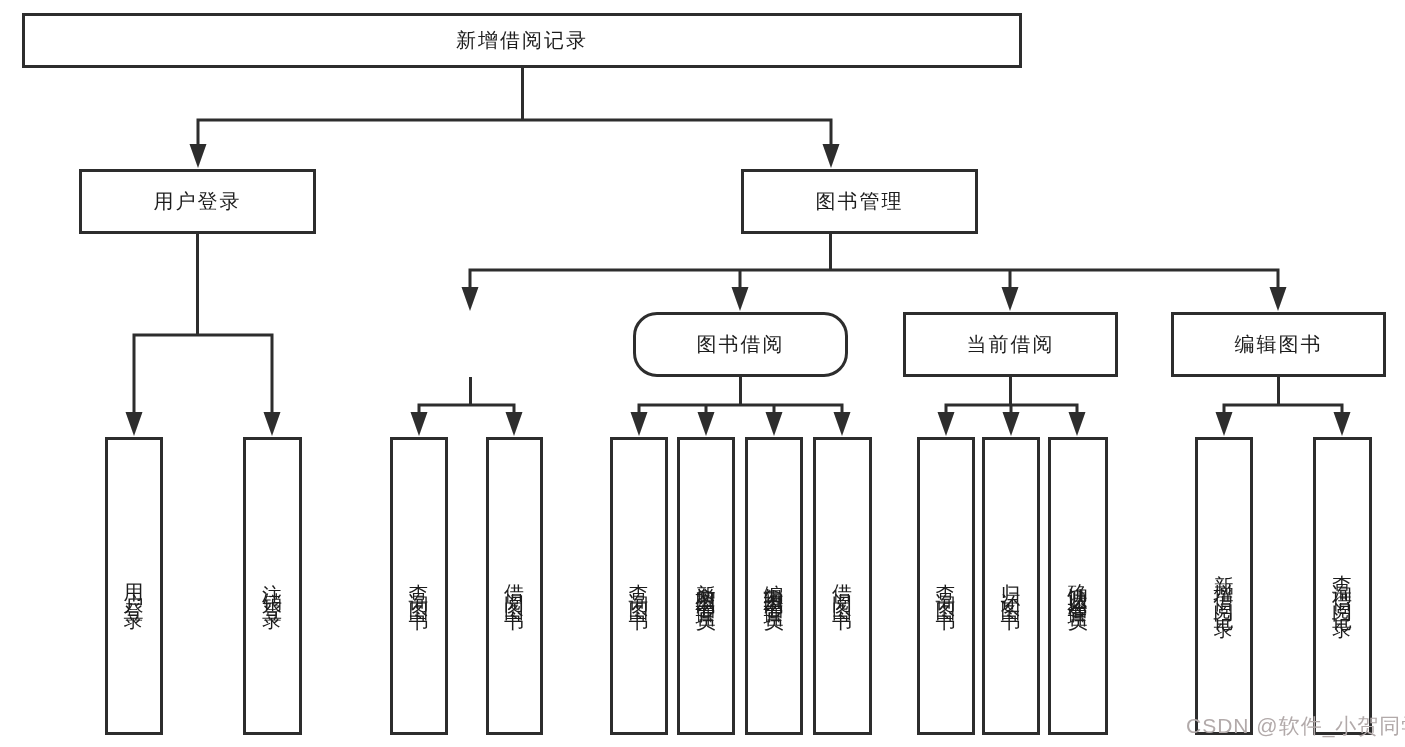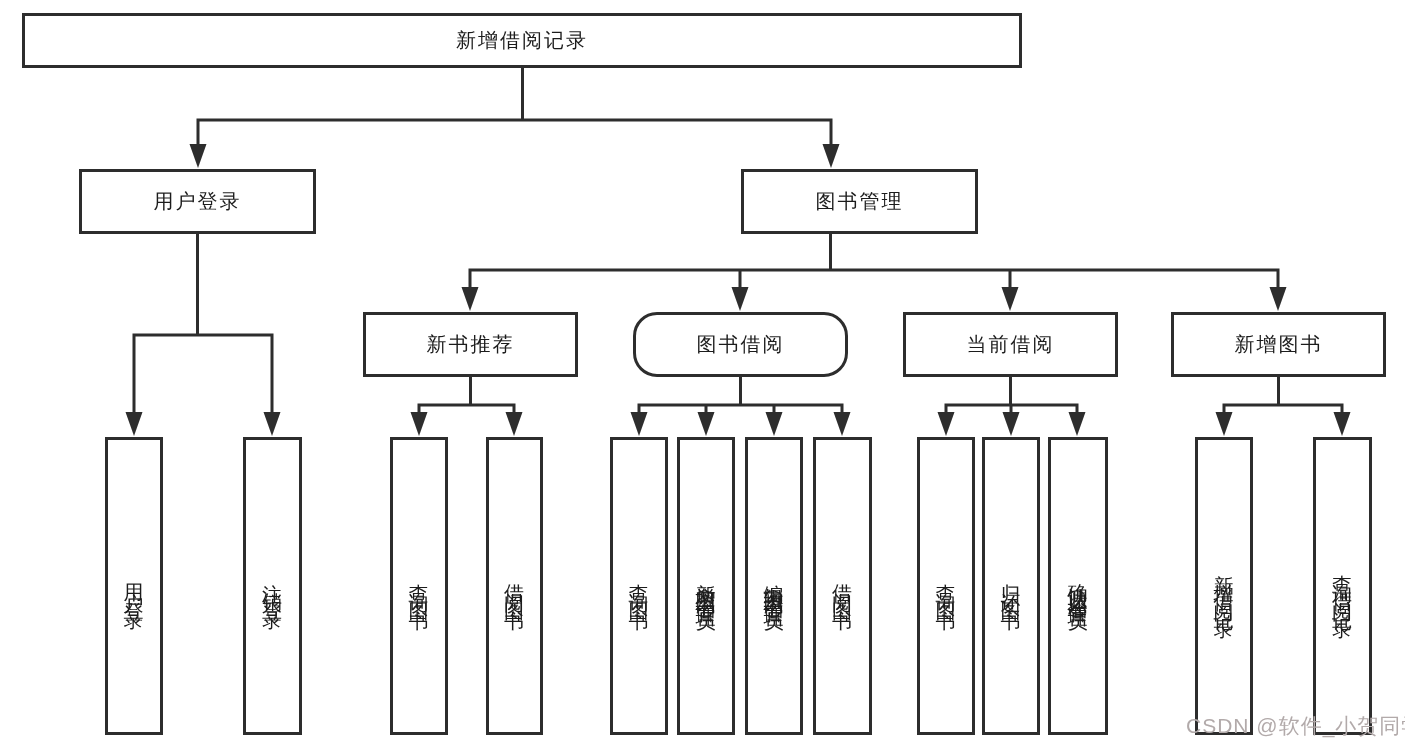--- a/index.html
+++ b/index.html
@@ -109,24 +109,23 @@
       <polygon points="1215.5,412 1232.5,412 1224,436"></polygon>
       <polygon points="1333.5,412 1350.5,412 1342,436"></polygon>
     </g>
   </svg>
 
   <div class="node" style="left:22px;top:13px;width:1000px;height:55px;">新增借阅记录</div>
 
   <div class="node" style="left:79px;top:169px;width:237px;height:65px;">用户登录</div>
   <div class="node" style="left:712px;top:169px;width:237px;height:65px;margin-left:29px;">图书管理</div>
 
-  <div class="node" style="left:363px;top:312px;width:215px;height:65px;">新书推荐</div>
   <div class="node" style="left:633px;top:312px;width:215px;height:65px;border-radius:24px;">图书借阅</div>
   <div class="node" style="left:903px;top:312px;width:215px;height:65px;">当前借阅</div>
-  <div class="node" style="left:1171px;top:312px;width:215px;height:65px;">新增图书</div>
+  <div class="node" style="left:1171px;top:312px;width:215px;height:65px;">编辑图书</div>
 
   <div class="leaf" style="left:105px;top:437px;width:58px;height:298px;">
     <span>用户登录</span>
   </div>
   <div class="leaf" style="left:243px;top:437px;width:59px;height:298px;">
     <span>注销登录</span>
   </div>
 
   <div class="leaf" style="left:390px;top:437px;width:58px;height:298px;">
     <span>查询图书</span>

